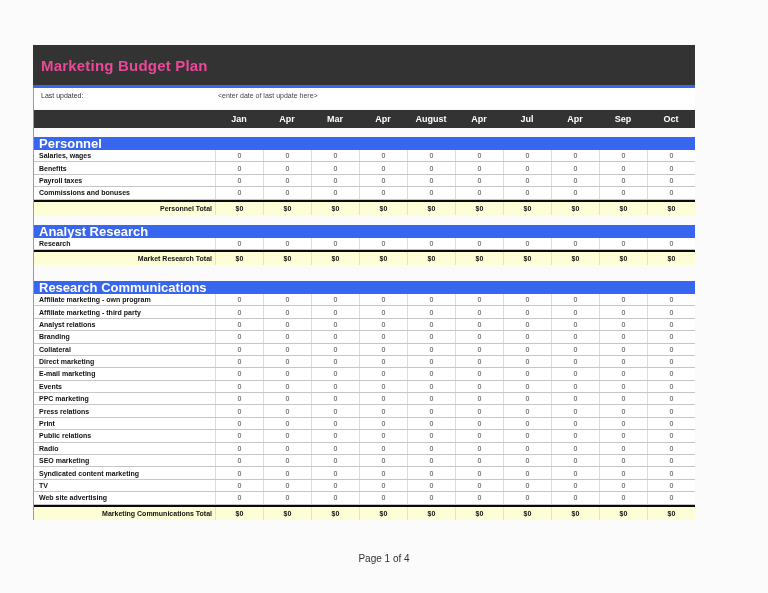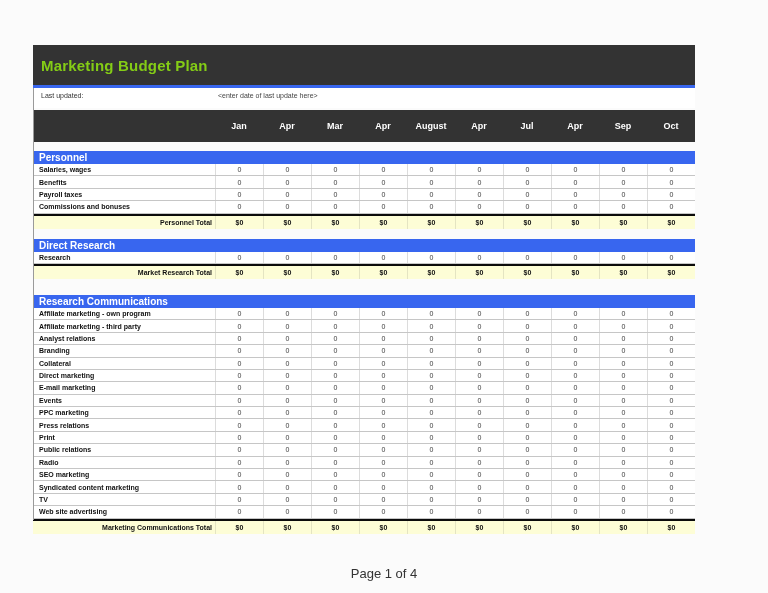--- a/index.html
+++ b/index.html
@@ -16,50 +16,50 @@
     font-family:"Liberation Sans","DejaVu Sans",sans-serif;
     position:relative;
   }
   .doc{
     position:absolute;left:33px;top:45px;width:662px;
   }
   .left-rule{
     position:absolute;left:0;top:43px;width:1px;height:432px;background:#9a9a9a;
   }
   .title-bar{
-    height:40px;background:var(--dark);color:#84cc16;
+    height:40px;background:var(--dark);color:#ec4899;
     display:flex;align-items:center;padding-left:8px;
   }
   .title-bar span{font-size:15px;font-weight:bold;letter-spacing:.2px;}
   .accent-strip{height:3px;background:var(--accent);}
   .updated-row{
     height:20px;background:#ffffff;position:relative;
   }
   .updated-label{
     position:absolute;left:8px;top:4px;font-size:7px;color:#333;
   }
   .updated-value{
     position:absolute;left:185px;top:4px;font-size:7px;color:#444;
   }
   .gap1{height:2px;}
   .month-header{
-    margin-top:0;height:32px;background:var(--dark);display:flex;
+    margin-top:0;height:18px;background:var(--dark);display:flex;
   }
   .mh-spacer{width:182px;}
   .mcell{
     width:48px;color:#ffffff;font-size:9px;font-weight:bold;
     display:flex;align-items:center;justify-content:center;
   }
   .sections{margin-top:9px;}
   .section{}
   .sec-header{
     height:13px;background:var(--accent);color:#ffffff;
     display:flex;align-items:center;padding-left:6px;
   }
-  .sec-header span{font-size:10px;font-weight:bold;}
+  .sec-header span{font-size:13px;font-weight:bold;}
   .drow{
     height:12.4px;background:#ffffff;display:flex;
     border-bottom:1px solid var(--rule-h);
   }
   .row-label{
     width:182px;display:flex;align-items:center;padding-left:6px;
     font-size:7px;font-weight:bold;color:#111;
   }
   .dcell{
     width:48px;display:flex;align-items:center;justify-content:center;
@@ -72,21 +72,21 @@
   .total-label{
     width:182px;display:flex;align-items:center;justify-content:flex-end;
     padding-right:3px;font-size:7px;font-weight:bold;color:#111;
   }
   .tcell{
     width:48px;display:flex;align-items:center;justify-content:center;
     font-size:7px;font-weight:bold;color:#111;border-left:1px solid #e4e4c2;
   }
   .footer{
     position:absolute;left:0;top:553px;width:768px;text-align:center;
-    font-size:13px;color:#333;margin-top:13px;
+    font-size:10px;color:#333;
   }
 </style>
 </head>
 <body>
 
 <div class="doc">
 
   <div class="title-bar">
     <span>Marketing Budget Plan</span>
   </div>
@@ -180,21 +180,21 @@
           <div class="tcell">$0</div>
           <div class="tcell">$0</div>
           <div class="tcell">$0</div>
           <div class="tcell">$0</div>
           <div class="tcell">$0</div>
           <div class="tcell">$0</div>
         </div>
       </div>
       <div class="section" style="margin-bottom: 16px;">
         <div class="sec-header">
-          <span>Direct Research</span>
+          <span>Analyst Research</span>
         </div>
         <div class="drow">
           <div class="row-label">Research</div>
           <div class="dcell">0</div>
           <div class="dcell">0</div>
           <div class="dcell">0</div>
           <div class="dcell">0</div>
           <div class="dcell">0</div>
           <div class="dcell">0</div>
           <div class="dcell">0</div>

